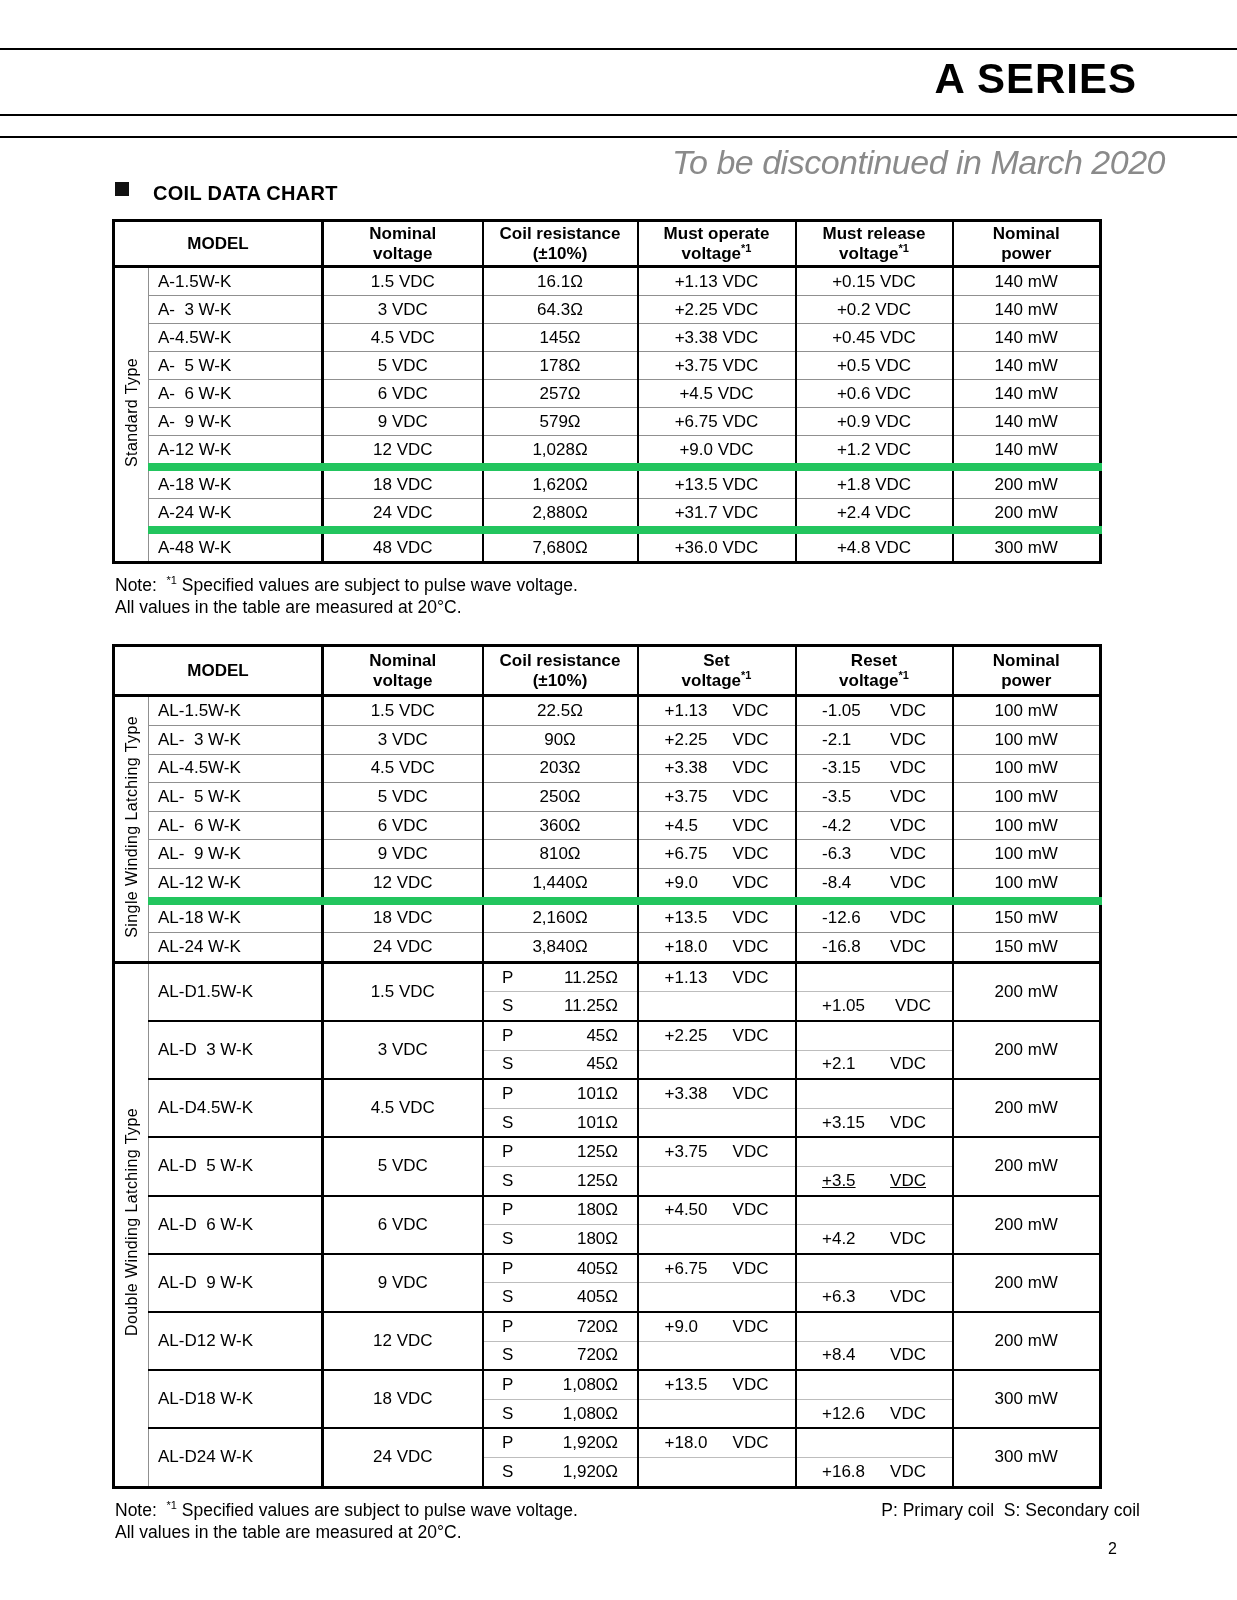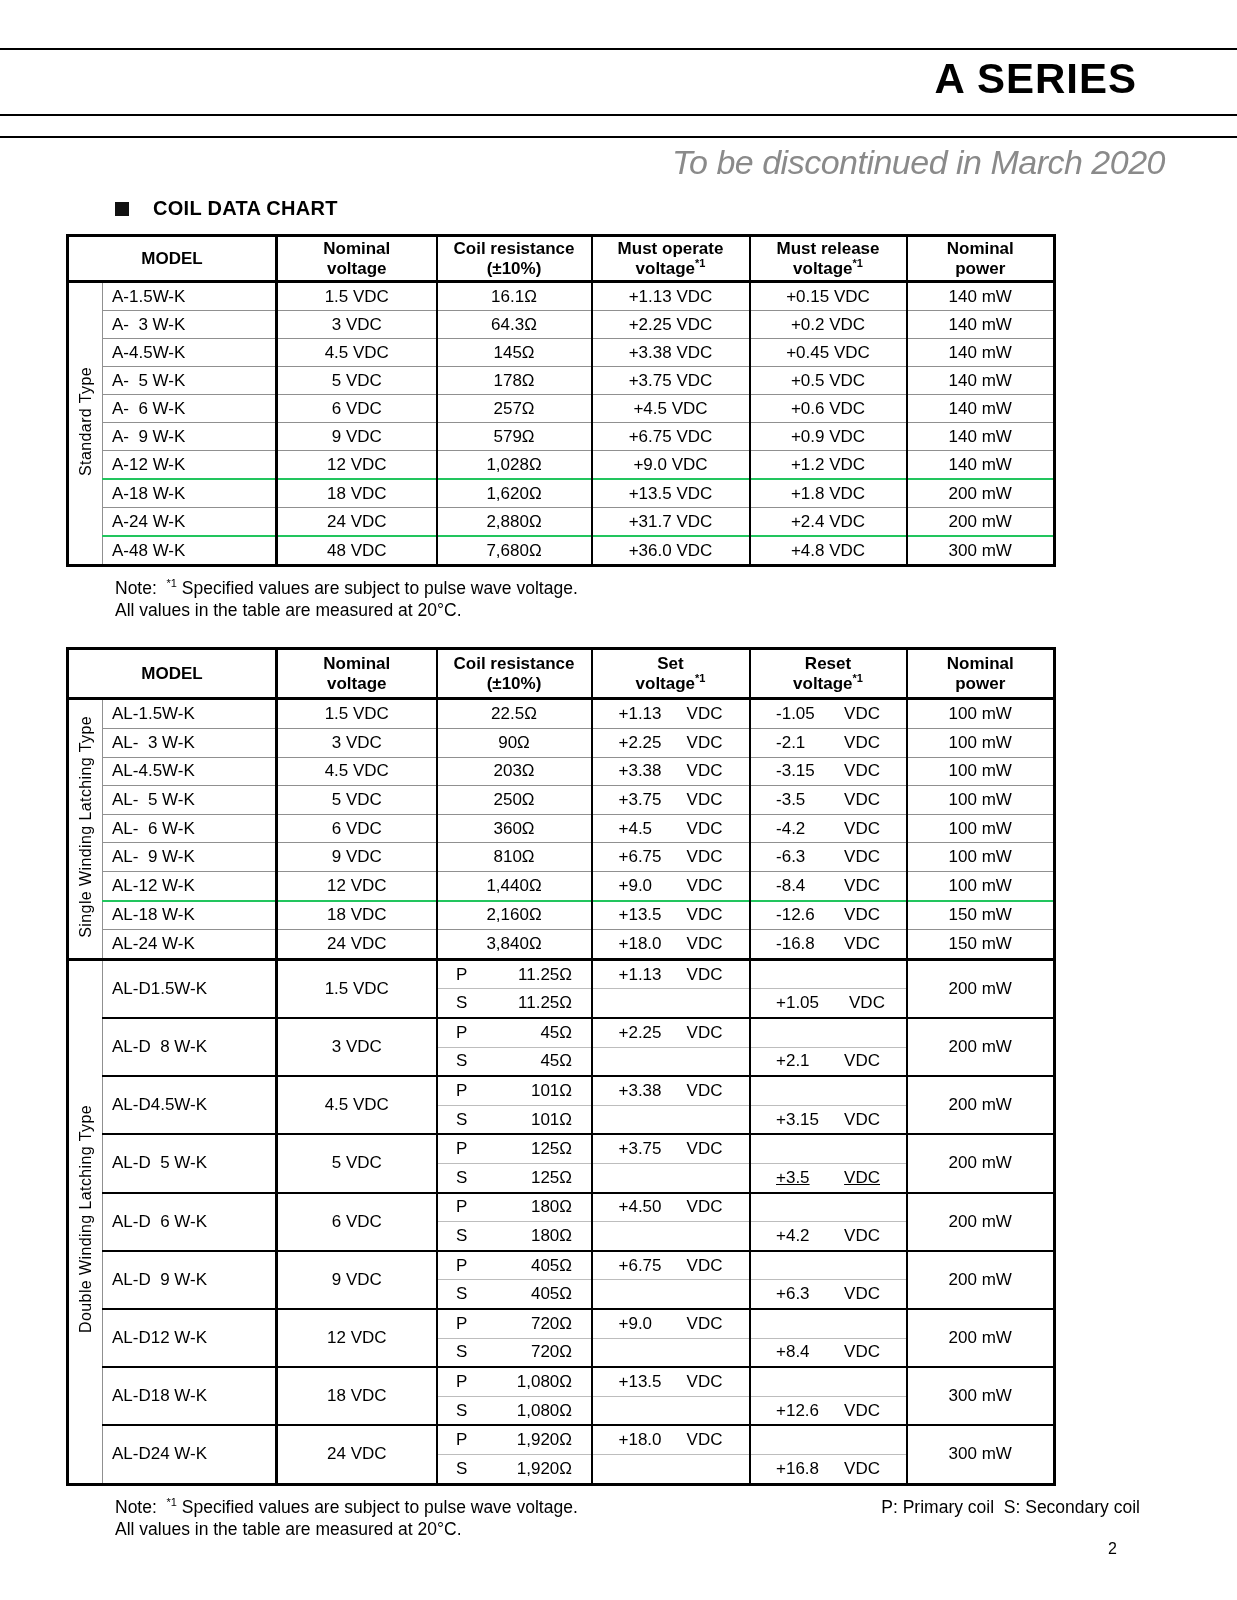--- a/index.html
+++ b/index.html
@@ -3,41 +3,41 @@
 <meta charset="utf-8">
 <style>
   html,body{margin:0;padding:0;background:#fff;}
   body{width:1237px;height:1600px;position:relative;font-family:"Liberation Sans",sans-serif;color:#000;overflow:hidden;}
   .rule{border-top:2px solid #000;height:0;width:1237px;}
   .r1{margin-top:48px;}
   .r2{margin-top:14px;}
   .r3{margin-top:20px;}
   .title{font-size:42px;font-weight:bold;text-align:right;margin:8px 100px 0 0;line-height:1.0;letter-spacing:1px;}
   .subtitle{font-size:34px;font-style:italic;color:#8a8a8a;text-align:right;margin:6px 72px 0 4px;line-height:1.1;letter-spacing:-0.5px;}
-  .section-head{margin:16px 0 0 115px;display:flex;align-items:center;}
+  .section-head{margin:1px 0 0 115px;display:flex;}
   .bullet{width:14px;height:14px;background:#111;display:inline-block;}
   .section-title{font-size:20px;font-weight:bold;margin-left:24px;letter-spacing:0.3px;}
 
-  table.t{border-collapse:collapse;table-layout:fixed;width:987px;margin-left:66px;border:3px solid #000;}
+  table.t{border-collapse:collapse;table-layout:fixed;width:987px;margin-left:112px;border:3px solid #000;}
   .t1{margin-top:14px;}
   .t2{margin-top:26px;}
   th,td{padding:0 4px;overflow:hidden;}
   thead th{font-size:17px;font-weight:bold;text-align:center;vertical-align:middle;line-height:1.18;border-bottom:3px solid #000;}
   .t1 thead th{height:43px;}
   .t2 thead th{height:47px;}
   tbody td{font-size:17px;text-align:center;vertical-align:middle;border-top:1px solid #909090;}
   .t1 tbody td{height:27px;}
   .t2 tbody td{height:27.6px;}
   sup{font-size:11px;line-height:0;}
   .bv{border-left:2px solid #000;}
   .bv3{border-left:3px solid #000;}
   td.model{border-left:1px solid #909090;text-align:left;padding-left:9px;white-space:pre;}
   td.side{border-left:none;text-align:center;vertical-align:middle;padding:0;}
   .vert{writing-mode:vertical-rl;transform:rotate(180deg);font-size:16px;letter-spacing:0.4px;white-space:nowrap;display:inline-block;}
-  tr.thick td{border-top:2px solid #22c55e;}
+  tr.thick td{border-top:8px solid #22c55e;}
   tr.gtop td{border-top:2px solid #000;}
   tr.sectop td{border-top:3px solid #000;}
   tr.subrow td{border-top:1px solid #bdbdbd;}
   .fx{display:inline-flex;justify-content:space-between;vertical-align:baseline;}
   .note{margin:10px 5px 0 115px;font-size:17.5px;line-height:1.26;}
   .note .nline{white-space:pre-wrap;}
   .note2row{display:flex;justify-content:space-between;align-items:flex-start;width:1025px;}
   .legend{font-size:17.5px;white-space:pre;}
   .pageno{position:absolute;left:1108px;top:1540px;font-size:16px;}
 </style>
@@ -363,21 +363,21 @@
             <span>S</span>
             <span>11.25Ω</span>
           </span></td>
         <td class="bv"></td>
         <td class="bv"><span class="fx" style="width: 104px; gap: 30px;">
             <span>+1.05</span>
             <span>VDC</span>
           </span></td>
       </tr>
       <tr class="gtop">
-        <td class="model" rowspan="2">AL-D  8 W-K</td>
+        <td class="model" rowspan="2">AL-D  3 W-K</td>
         <td class="bv3" rowspan="2">3 VDC</td>
         <td class="bv"><span class="fx" style="width: 116px;">
             <span>P</span>
             <span>45Ω</span>
           </span></td>
         <td class="bv"><span class="fx" style="width: 104px;">
             <span>+2.25</span>
             <span>VDC</span>
           </span></td>
         <td class="bv"></td>

